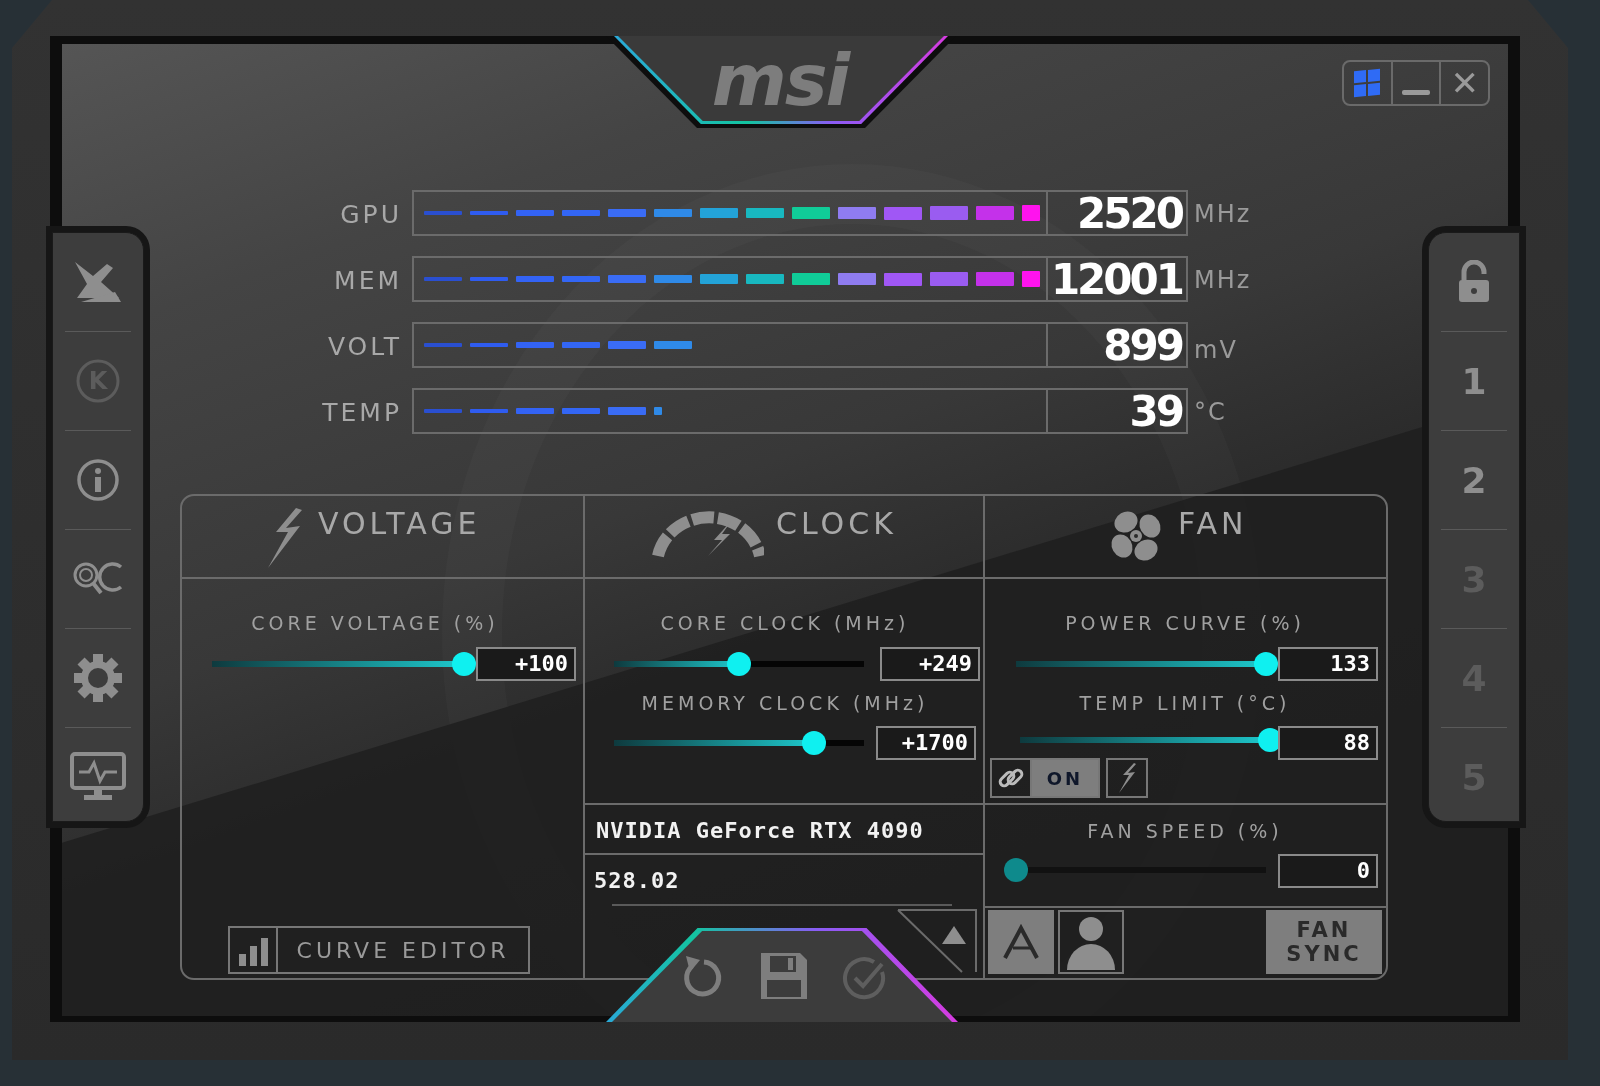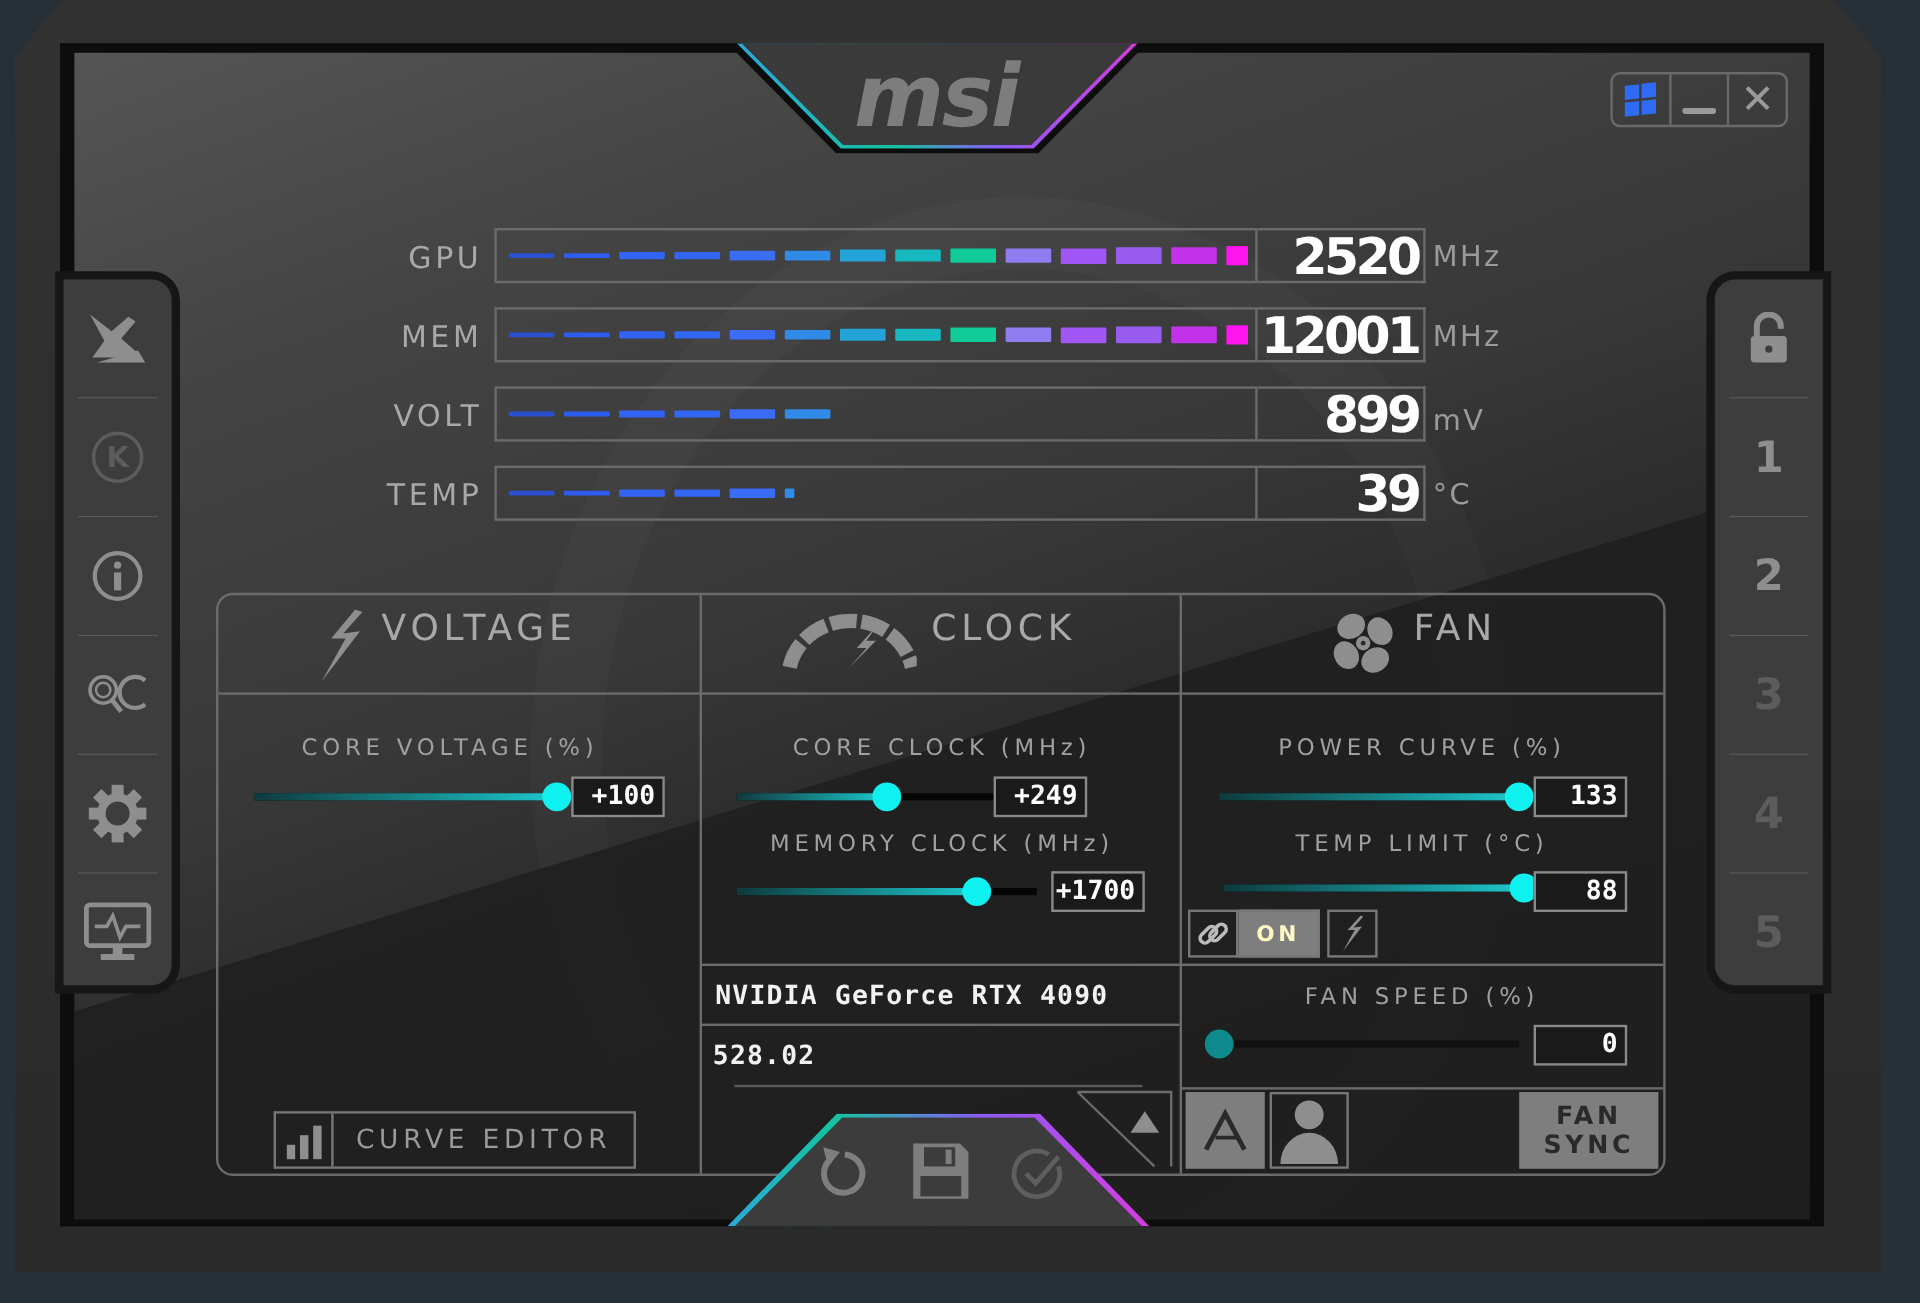--- a/index.html
+++ b/index.html
@@ -122,21 +122,21 @@
   }
   .track .fill {
     position:absolute; left:0; top:0; height:6px;
     background:linear-gradient(90deg,#0e3a3e,#1ec8cc);
   }
   .thumb {
     position:absolute; width:24px; height:24px; border-radius:50%; background:#0ff0f0; margin-top:-9px; margin-left:-12px; cursor:pointer;
   }
   .thumb.dim { background:#0e8a8c; }
   .vbox {
-    position:absolute; width:78px; height:34px; border:2px solid #8a8a8a; box-sizing:border-box;
+    position:absolute; width:100px; height:34px; border:2px solid #8a8a8a; box-sizing:border-box;
     color:#fff; font-family:"DejaVu Sans Mono", monospace; font-weight:bold; font-size:22px; text-align:right; padding-right:6px; line-height:30px;
     background:#1a1a1a;
   }
   .info-text {
     position:absolute; color:#f2f2f2; font-family:"DejaVu Sans Mono", monospace; font-weight:bold; font-size:22px; letter-spacing:1px;
   }
   .btn { cursor:pointer; }
   .curve-btn {
     position:absolute; left:228px; top:926px; width:302px; height:48px; border:2px solid #777; box-sizing:border-box; display:flex; align-items:center;
   }
@@ -155,21 +155,21 @@
     clip-path: polygon(26.5% 0, 73.5% 0, 100% 100%, 0 100%);
   }
   .bottom-outline {
     position:absolute; left:612px; top:904px; width:340px; height:80px;
     border-top:2px solid #5a5a5a;
   }
   .bicon { position:absolute; color:#7e7e7e; cursor:pointer; }
 
   .toggle-grp { position:absolute; left:990px; top:758px; display:flex; gap:6px; }
   .tg { height:40px; border:2px solid #777; box-sizing:border-box; display:flex; align-items:center; justify-content:center; cursor:pointer; }
-  .tg-on { background:#7e7e7e; color:#fef9c3; font-family:"DejaVu Sans", sans-serif; font-weight:bold; font-size:18px; letter-spacing:3px; width:68px; border-left:none;}
+  .tg-on { background:#7e7e7e; color:#0f172a; font-family:"DejaVu Sans", sans-serif; font-weight:bold; font-size:18px; letter-spacing:3px; width:68px; border-left:none;}
   .sqbtn { position:absolute; height:64px; box-sizing:border-box; display:flex; align-items:center; justify-content:center; cursor:pointer; }
   .fan-sync {
     position:absolute; left:1266px; top:910px; width:116px; height:64px; background:#7e7e7e; color:#2a2a2a;
     font-family:"DejaVu Sans", sans-serif; font-weight:bold; font-size:21px; letter-spacing:3px; text-align:center; line-height:24px;
     display:flex; flex-direction:column; justify-content:center; cursor:pointer;
   }
   .tri-btn {
     position:absolute; left:896px; top:908px; width:82px; height:66px;
   }
 </style>
@@ -379,21 +379,21 @@
       <path d="M6 50 A52 48 0 0 1 108 50" fill="none" stroke="#8e8e8e" stroke-width="12" stroke-dasharray="22 4"></path>
       <path d="M80 14 L62 34 L70 34 L56 50 L78 28 L70 28 Z" fill="#8e8e8e"></path>
     </svg>
   <span>CLOCK</span>
 </div>
 <div class="slabel" style="left:600px;top:612px;width:370px;">CORE CLOCK (MHz)</div>
 <div class="track" style="left:614px;top:661px;width:250px;">
     <div class="fill" style="width: 50%;"></div>
     <div class="thumb" style="left: 50%;"></div>
   </div>
-<div class="vbox" style="left:828px;top:647px;">+249</div>
+<div class="vbox" style="left:880px;top:647px;">+249</div>
 
 <div class="slabel" style="left:588px;top:692px;width:394px;">MEMORY CLOCK (MHz)</div>
 <div class="track" style="left:614px;top:740px;width:250px;">
     <div class="fill" style="width: 80%;"></div>
     <div class="thumb" style="left: 80%;"></div>
   </div>
 <div class="vbox" style="left:876px;top:726px;">+1700</div>
 
 <div class="info-text" style="left:596px;top:818px;">NVIDIA GeForce RTX 4090</div>
 <div class="info-text" style="left:594px;top:868px;">528.02</div>

